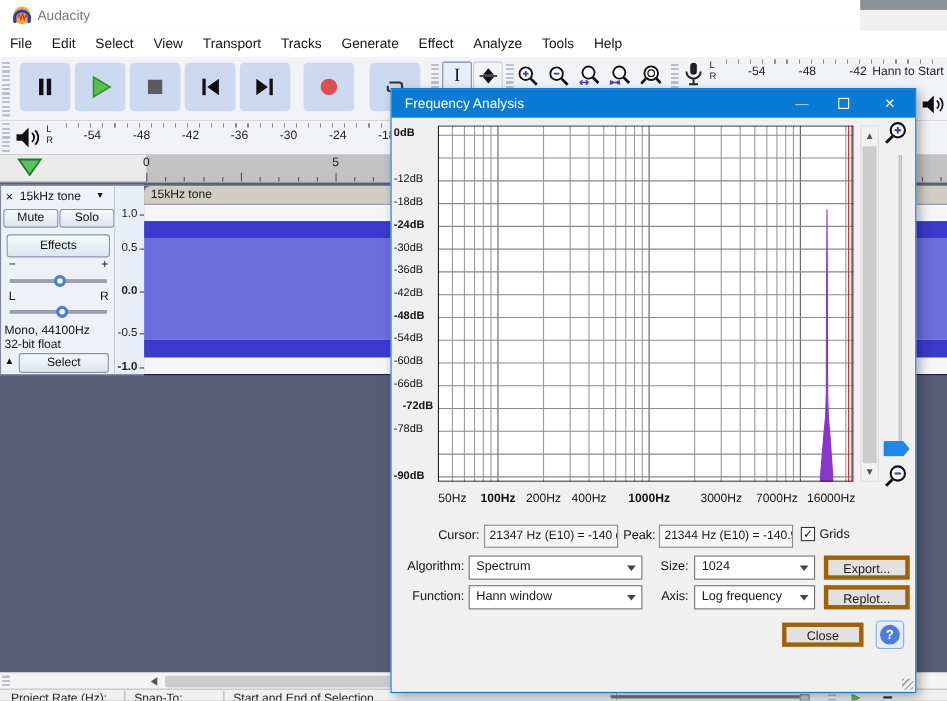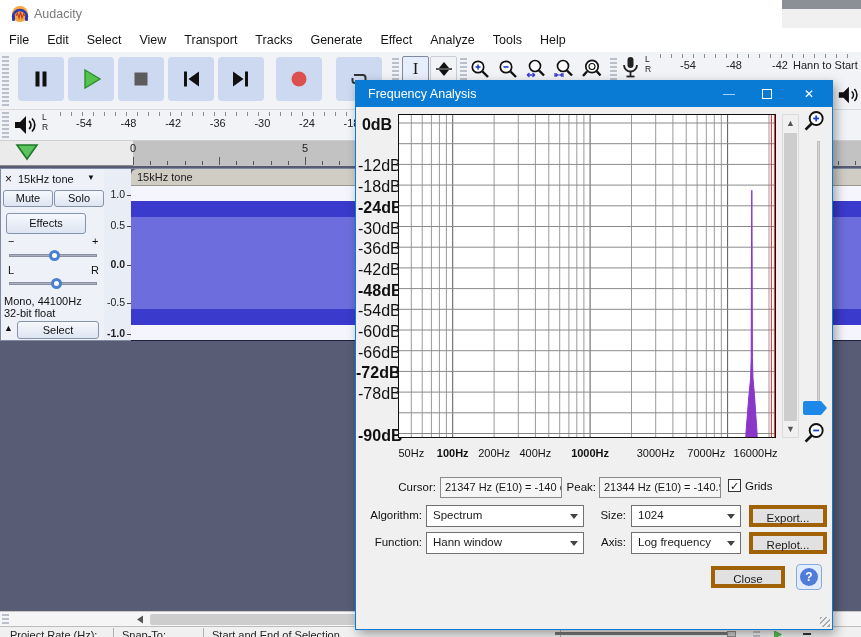--- a/index.html
+++ b/index.html
@@ -45,21 +45,21 @@
 #hthumb{position:absolute;left:150px;top:2px;width:410px;height:11px;background:#cdcdcd;border-radius:2px}
 #statusbar{left:0;top:626px;width:861px;height:11px;background:#f0f0f0;border-top:1px solid #bdbdbd;overflow:hidden}
 .sseg{position:absolute;top:2px;font-size:11px;color:#222;white-space:nowrap}
 .ssep{position:absolute;top:1px;width:1px;height:10px;background:#b0b0b0}
 
 #dialog{left:355px;top:80px;width:478px;height:550px;background:#f0f0f0;border:1px solid #0a7bd5;box-shadow:3px 4px 10px rgba(0,0,0,.35);z-index:50}
 #dtitle{position:absolute;left:0;top:0;width:476px;height:26px;background:#0a7bd5;color:#fff;font-size:12.5px}
 #dtitle span.tt{position:absolute;left:12px;top:6px}
 .wbtn{position:absolute;top:0;width:38px;height:26px;display:flex;align-items:center;justify-content:center;color:#fff;font-size:12px}
 #fa-plotwrap{position:absolute;left:42px;top:33px;width:378px;height:324px}
-.ylab{position:absolute;width:38px;text-align:center;font-size:16px;color:#111}
+.ylab{position:absolute;width:38px;text-align:left;font-size:10px;color:#111}
 .xlab{position:absolute;top:366px;font-size:11px;color:#111;transform:translateX(-50%);white-space:nowrap}
 #dscroll{position:absolute;left:426px;top:33px;width:17px;height:324px;background:#f0f0f0;border:1px solid #dcdcdc}
 #dscroll .ar{position:absolute;left:0;width:15px;height:16px;display:flex;align-items:center;justify-content:center;color:#555;font-size:9px}
 #dsthumb{position:absolute;left:1px;top:18px;width:13px;height:288px;background:#cdcdcd}
 .mag{position:absolute;width:26px;height:26px}
 #zslider{position:absolute;left:461px;top:60px;width:3px;height:264px;background:#d6d6d6;border:1px solid #bdbdbd}
 #zthumb{position:absolute;left:447px;top:320px;width:24px;height:14px;background:#1e88e8;clip-path:polygon(0 0,75% 0,100% 50%,75% 100%,0 100%);border-radius:2px}
 .dlab{position:absolute;font-size:11.5px;color:#111;text-align:right}
 .dbox{position:absolute;height:21px;background:#f6f6f6;border:1px solid #8a8a8a;font-size:11px;padding:3px 4px;white-space:nowrap;overflow:hidden}
 .combo{position:absolute;height:22px;background:#fff;border:1px solid #707070;font-size:11.5px;padding:3px 18px 0 6px;white-space:nowrap}
@@ -288,21 +288,21 @@
   </div>
 
 <div class="abs" id="trackarea">
   <div id="track">
     <div id="trackheader">
       <span class="hlbl" style="left:4px;top:3px;font-size:12px">×</span>
       <span class="hlbl" style="left:17px;top:4px">15kHz tone</span>
       <span class="hlbl" style="left:86px;top:4px;font-size:8px">▼</span>
       <div class="hbtn" style="left:2px;top:21px;width:50px;height:17px;padding-top:1px">Mute</div>
       <div class="hbtn" style="left:53px;top:21px;width:50px;height:17px;padding-top:1px">Solo</div>
-      <div class="hbtn" style="left:5px;top:44px;width:80px;height:21px;padding-top:3px">Effects</div>
+      <div class="hbtn" style="left:5px;top:44px;width:94px;height:21px;padding-top:3px">Effects</div>
       <span class="hlbl" style="left:7px;top:66px">−</span>
       <span class="hlbl" style="left:91px;top:66px">+</span>
       <div class="sgroove" style="left:8px;top:85px;width:88px"></div>
       <div class="sthumb" style="left:48px;top:81px"></div>
       <span class="hlbl" style="left:7px;top:95px">L</span>
       <span class="hlbl" style="left:90px;top:95px">R</span>
       <div class="sgroove" style="left:8px;top:113px;width:88px"></div>
       <div class="sthumb" style="left:50px;top:109px"></div>
       <span class="hlbl" style="left:3px;top:126px">Mono, 44100Hz</span>
       <span class="hlbl" style="left:3px;top:138px">32-bit float</span>
@@ -374,21 +374,21 @@
       <div class="ylab" style="left: 2px; top: 76.4px;">-12dB</div>
       <div class="ylab" style="left: 2px; top: 97.1px;">-18dB</div>
       <div class="ylab" style="left: 2px; top: 117.8px; font-weight: bold;">-24dB</div>
       <div class="ylab" style="left: 2px; top: 138.5px;">-30dB</div>
       <div class="ylab" style="left: 2px; top: 159.2px;">-36dB</div>
       <div class="ylab" style="left: 2px; top: 179.9px;">-42dB</div>
       <div class="ylab" style="left: 2px; top: 200.6px; font-weight: bold;">-48dB</div>
       <div class="ylab" style="left: 2px; top: 221.3px;">-54dB</div>
       <div class="ylab" style="left: 2px; top: 242px;">-60dB</div>
       <div class="ylab" style="left: 2px; top: 262.7px;">-66dB</div>
-      <div class="ylab" style="left: 0; top: 283.4px; font-weight: bold;">-72dB</div>
+      <div class="ylab" style="left: 10px; top: 283.4px; font-weight: bold;">-72dB</div>
       <div class="ylab" style="left: 2px; top: 304.1px;">-78dB</div>
       <div class="ylab" style="left: 2px; top: 345.5px; font-weight: bold;">-90dB</div>
     </div>
 
   <div id="fa-plotwrap">
     <svg id="fa-svg" width="378" height="324" viewBox="0 0 378 324">
         <rect x="0" y="0" width="378" height="324" fill="#fff"></rect>
         <line x1="0.0" y1="0" x2="0.0" y2="324" stroke="#9a9a9a" stroke-width="1"></line>
         <line x1="13.3" y1="0" x2="13.3" y2="324" stroke="#9a9a9a" stroke-width="1"></line>
         <line x1="24.2" y1="0" x2="24.2" y2="324" stroke="#9a9a9a" stroke-width="1"></line>

